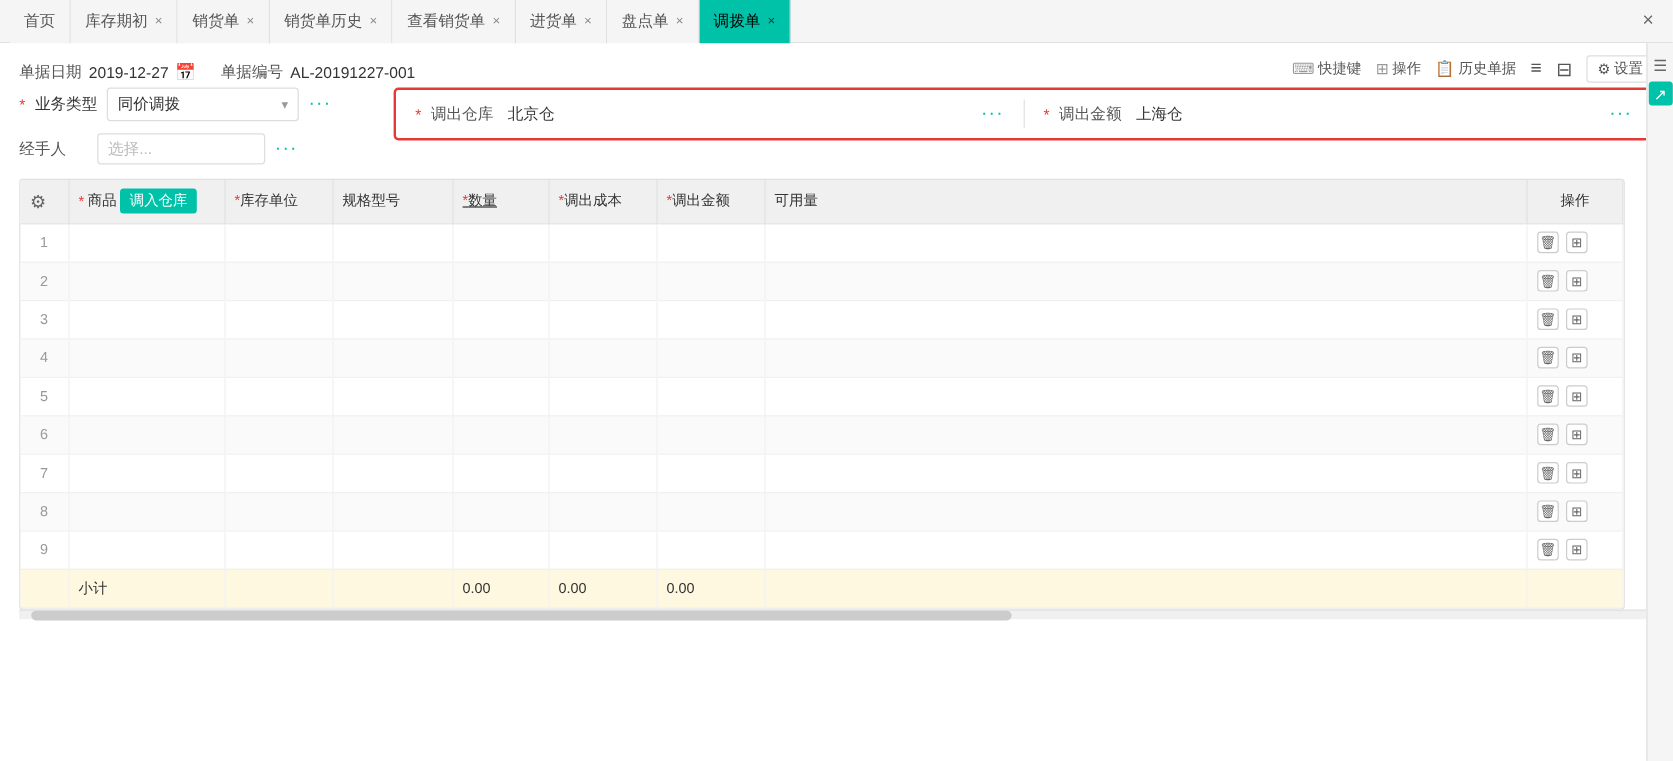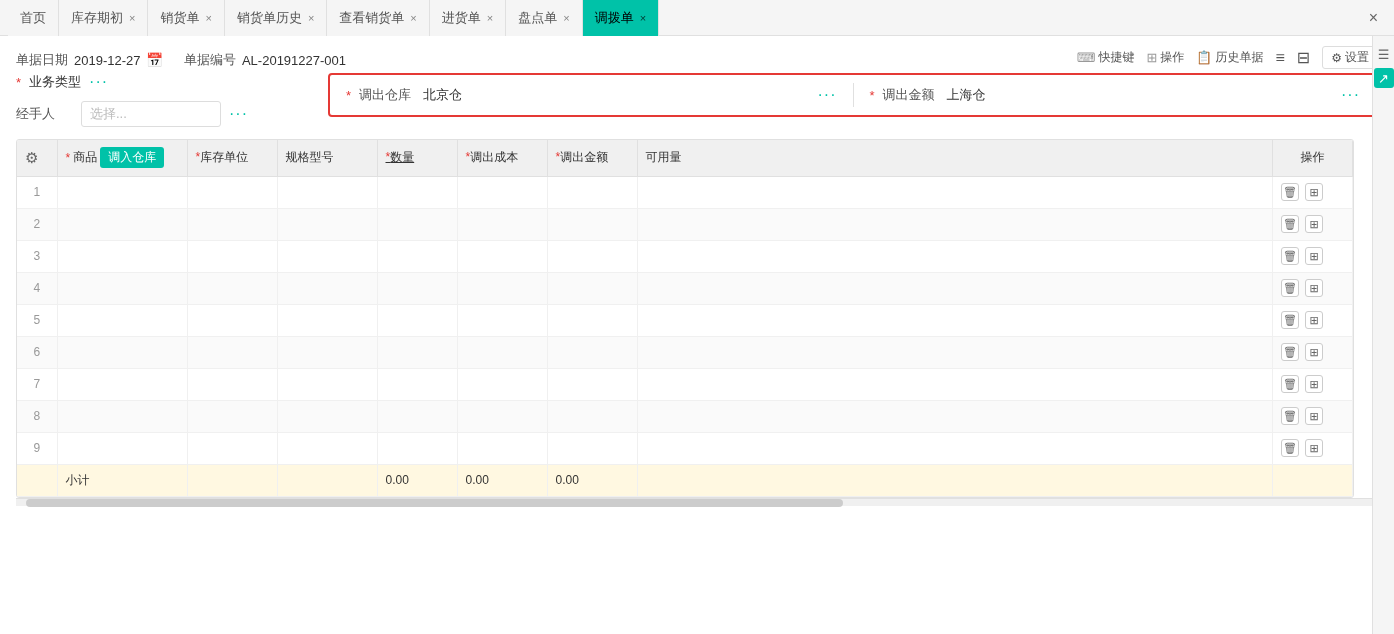--- a/index.html
+++ b/index.html
@@ -402,20 +402,24 @@
   </div>
 
   <div style="display:flex; align-items:flex-start; gap:16px;">
 
     <div style="min-width:280px;">
 
       <div class="form-row">
         <div class="biz-field">
           <span class="required-star">*</span>
           <label>业务类型</label>
+          <div class="select-control" style="min-width:160px;">
+            <span>同价调拨</span>
+            <span class="arrow">▾</span>
+          </div>
           <span class="ellipsis-btn">···</span>
         </div>
       </div>
 
       <div class="person-field">
         <label style="color:#555; white-space:nowrap;">经手人</label>
         <span class="placeholder" style="cursor:pointer; color:#bbb; border:1px solid #ddd; border-radius:3px; padding:3px 8px; min-width:140px; display:inline-block;margin-left:18px;">选择...</span>
         <span class="ellipsis-btn">···</span>
       </div>
     </div>

